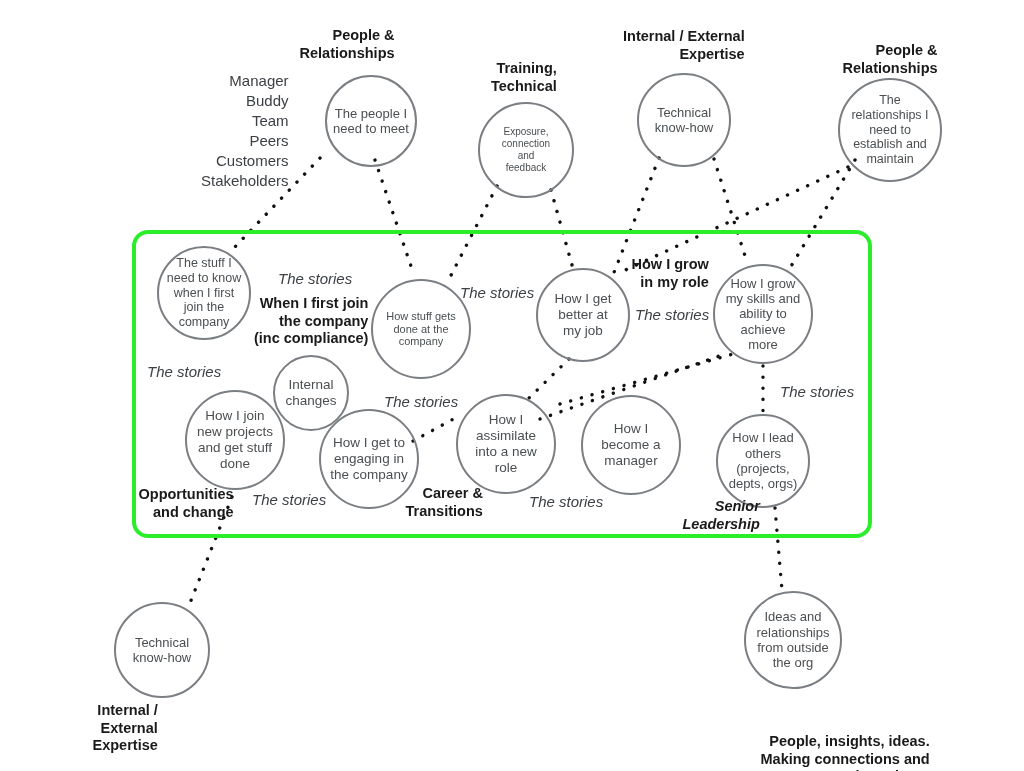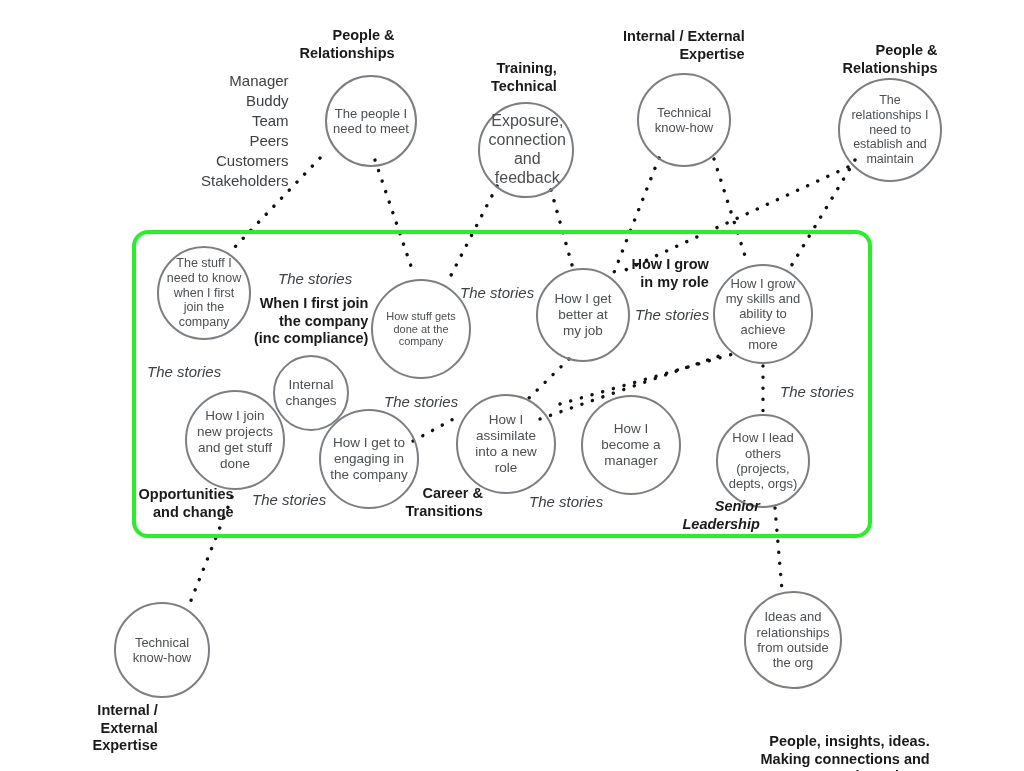--- a/index.html
+++ b/index.html
@@ -99,21 +99,21 @@
       <line x1="763" y1="366" x2="763" y2="412" stroke="#111111" stroke-width="3.4" stroke-linecap="round" stroke-dasharray="0.1 11"></line>
       <line x1="232" y1="497" x2="188" y2="608" stroke="#111111" stroke-width="3.4" stroke-linecap="round" stroke-dasharray="0.1 11"></line>
       <line x1="775" y1="508" x2="782" y2="590" stroke="#111111" stroke-width="3.4" stroke-linecap="round" stroke-dasharray="0.1 11"></line>
     </svg>
 
   <div id="nodes-layer">
       <div class="node-circle" style="left: 301px; top: 75px; width: 92px; height: 92px; font-size: 13px; border-color: rgb(123, 127, 131); margin-left: 24px;">
         <span class="node-text">The people I
 need to meet</span>
       </div>
-      <div class="node-circle" style="left: 478px; top: 102px; width: 96px; height: 96px; font-size: 16px; border-color: rgb(123, 127, 131); justify-content: flex-end;">
+      <div class="node-circle" style="left: 478px; top: 102px; width: 96px; height: 96px; font-size: 10px; border-color: rgb(123, 127, 131);">
         <span class="node-text">Exposure,
 connection
 and
 feedback</span>
       </div>
       <div class="node-circle" style="left: 637px; top: 73px; width: 94px; height: 94px; font-size: 13px; border-color: rgb(123, 127, 131);">
         <span class="node-text">Technical
 know-how</span>
       </div>
       <div class="node-circle" style="left: 838px; top: 78px; width: 104px; height: 104px; font-size: 12.5px; border-color: rgb(123, 127, 131);">

